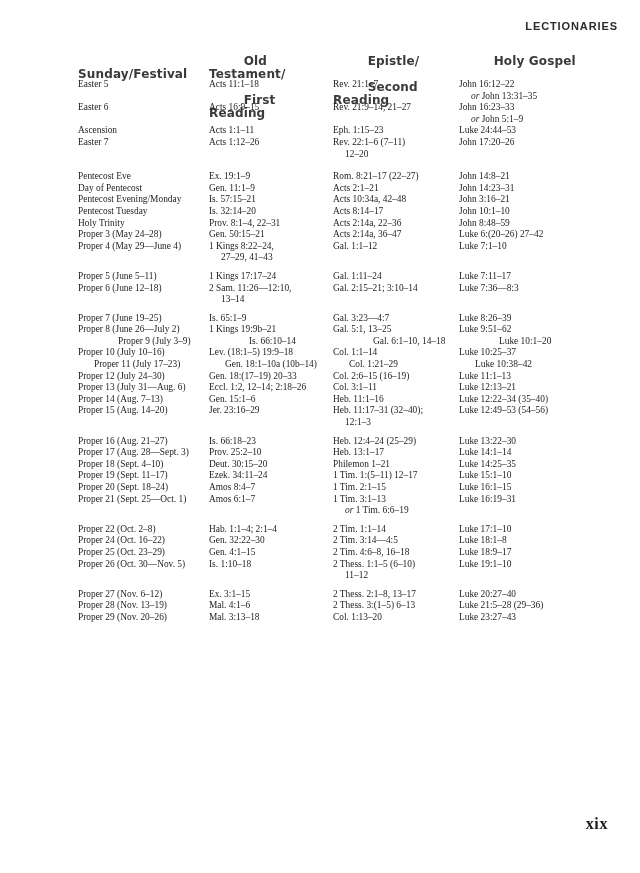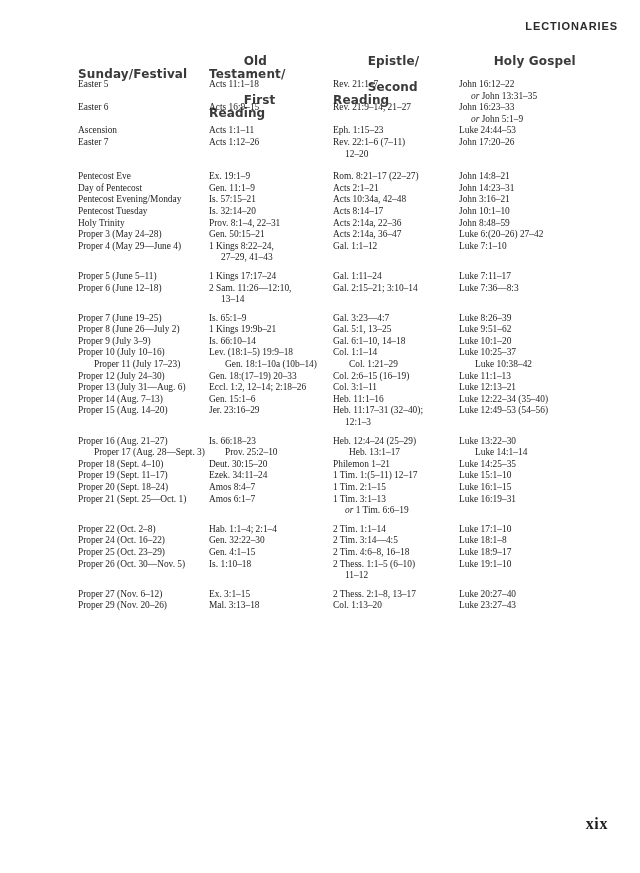--- a/index.html
+++ b/index.html
@@ -218,21 +218,21 @@
           <div class="cell c2"><span>Is. 65:1–9</span></div>
           <div class="cell c3"><span>Gal. 3:23—4:7</span></div>
           <div class="cell c4"><span>Luke 8:26–39</span></div>
         </div>
         <div class="row" style="height: 11.6px;">
           <div class="cell c1"><span>Proper 8 (June 26—July 2)</span></div>
           <div class="cell c2"><span>1 Kings 19:9b–21</span></div>
           <div class="cell c3"><span>Gal. 5:1, 13–25</span></div>
           <div class="cell c4"><span>Luke 9:51–62</span></div>
         </div>
-        <div class="row" style="height: 11.6px;">
+        <div class="row" style="height: 11.6px; margin-left: 40px;">
           <div class="cell c1"><span>Proper 9 (July 3–9)</span></div>
           <div class="cell c2"><span>Is. 66:10–14</span></div>
           <div class="cell c3"><span>Gal. 6:1–10, 14–18</span></div>
           <div class="cell c4"><span>Luke 10:1–20</span></div>
         </div>
         <div class="row" style="height: 11.6px;">
           <div class="cell c1"><span>Proper 10 (July 10–16)</span></div>
           <div class="cell c2"><span>Lev. (18:1–5) 19:9–18</span></div>
           <div class="cell c3"><span>Col. 1:1–14</span></div>
           <div class="cell c4"><span>Luke 10:25–37</span></div>
@@ -267,21 +267,21 @@
           <div class="cell c3"><span>Heb. 11:17–31 (32–40);</span><span class="sub">12:1–3</span></div>
           <div class="cell c4"><span>Luke 12:49–53 (54–56)</span></div>
         </div>
         <div class="gap-sm"></div>
         <div class="row" style="height: 11.6px;">
           <div class="cell c1"><span>Proper 16 (Aug. 21–27)</span></div>
           <div class="cell c2"><span>Is. 66:18–23</span></div>
           <div class="cell c3"><span>Heb. 12:4–24 (25–29)</span></div>
           <div class="cell c4"><span>Luke 13:22–30</span></div>
         </div>
-        <div class="row" style="height: 11.6px; margin-left: 16px;">
+        <div class="row" style="height: 11.6px;">
           <div class="cell c1"><span>Proper 17 (Aug. 28—Sept. 3)</span></div>
           <div class="cell c2"><span>Prov. 25:2–10</span></div>
           <div class="cell c3"><span>Heb. 13:1–17</span></div>
           <div class="cell c4"><span>Luke 14:1–14</span></div>
         </div>
         <div class="row" style="height: 11.6px;">
           <div class="cell c1"><span>Proper 18 (Sept. 4–10)</span></div>
           <div class="cell c2"><span>Deut. 30:15–20</span></div>
           <div class="cell c3"><span>Philemon 1–21</span></div>
           <div class="cell c4"><span>Luke 14:25–35</span></div>
@@ -330,20 +330,26 @@
           <div class="cell c4"><span>Luke 19:1–10</span></div>
         </div>
         <div class="gap-sm"></div>
         <div class="row" style="height: 11.6px;">
           <div class="cell c1"><span>Proper 27 (Nov. 6–12)</span></div>
           <div class="cell c2"><span>Ex. 3:1–15</span></div>
           <div class="cell c3"><span>2 Thess. 2:1–8, 13–17</span></div>
           <div class="cell c4"><span>Luke 20:27–40</span></div>
         </div>
         <div class="row" style="height: 11.6px;">
+          <div class="cell c1"><span>Proper 28 (Nov. 13–19)</span></div>
+          <div class="cell c2"><span>Mal. 4:1–6</span></div>
+          <div class="cell c3"><span>2 Thess. 3:(1–5) 6–13</span></div>
+          <div class="cell c4"><span>Luke 21:5–28 (29–36)</span></div>
+        </div>
+        <div class="row" style="height: 11.6px;">
           <div class="cell c1"><span>Proper 29 (Nov. 20–26)</span></div>
           <div class="cell c2"><span>Mal. 3:13–18</span></div>
           <div class="cell c3"><span>Col. 1:13–20</span></div>
           <div class="cell c4"><span>Luke 23:27–43</span></div>
         </div>
       </div>
 
   </div>
 
   <div class="folio">xix</div>

